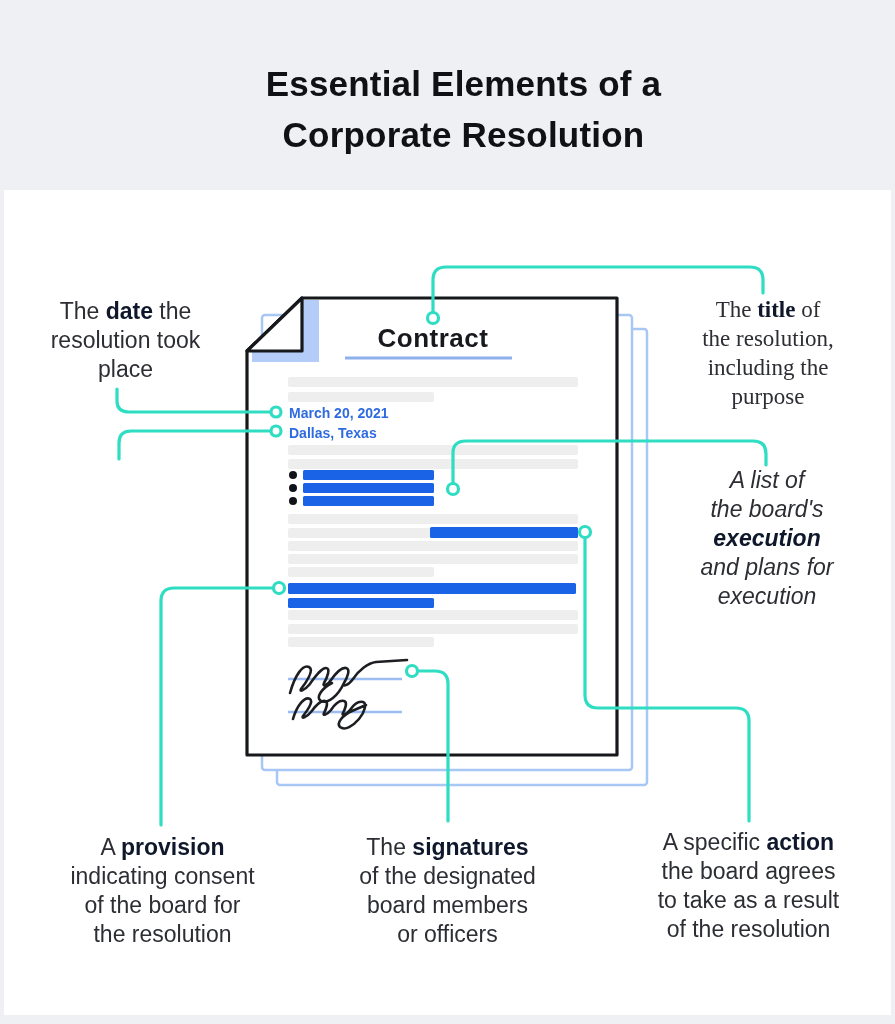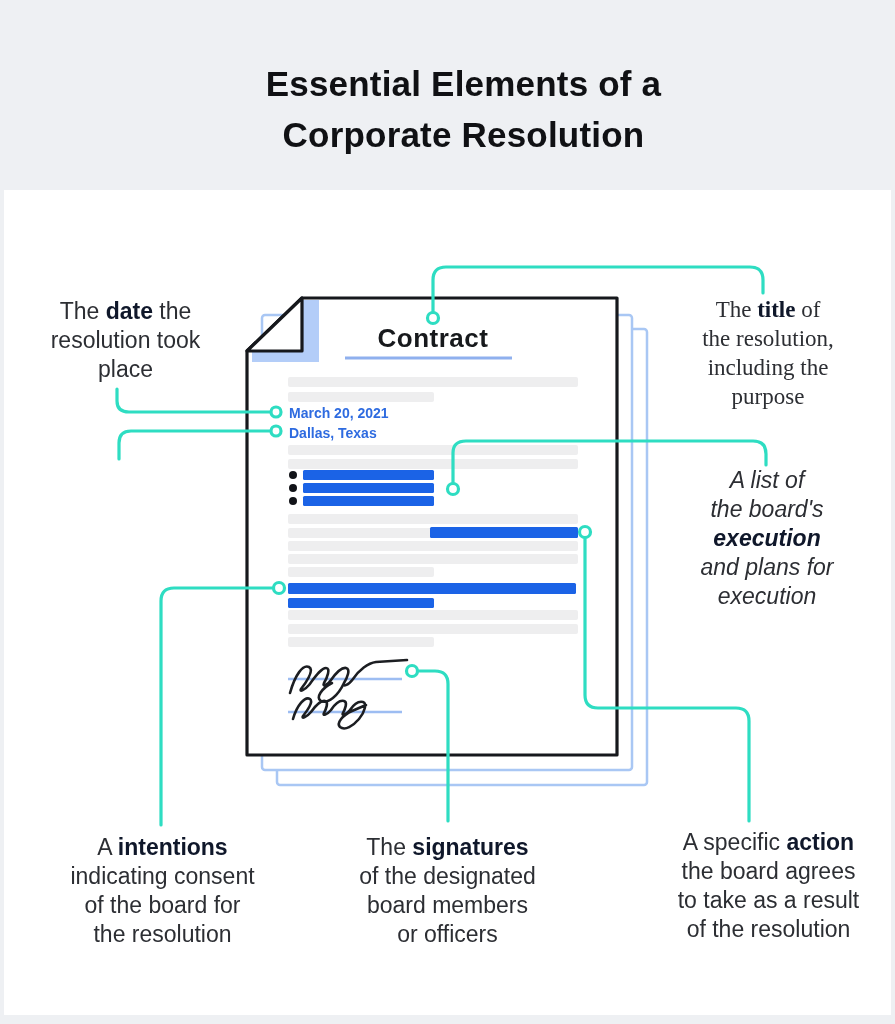--- a/index.html
+++ b/index.html
@@ -39,21 +39,21 @@
   .doc-inline{
     font-family:"Liberation Sans", sans-serif;
     font-size:14px;font-weight:700;fill:#2e6be0;
   }
   .c-date{left:28px;top:297px;width:195px;}
   .c-state{left:28px;top:463px;width:210px;}
   .c-title{left:668px;top:295px;width:200px;font-family:Liberation Serif, serif;}
   .c-intentions{left:672px;top:466px;width:190px;font-style:italic;}
   .c-provision{left:45px;top:833px;width:235px;}
   .c-signatures{left:340px;top:833px;width:215px;}
-  .c-action{left:645px;top:828px;width:247px;text-align:center;}
+  .c-action{left:625px;top:828px;width:247px;text-align:center;}
 </style>
 </head>
 <body>
 
 <div class="page">
   <div class="panel"></div>
 
   <h1 class="main-title">Essential Elements of a
 Corporate Resolution</h1>
 
@@ -144,21 +144,21 @@
 the resolution,
 including the
 purpose</span></div>
 
   <div class="callout c-intentions"><span>A list of
 the board's
 </span><span class="hl">execution</span><span>
 and plans for
 execution</span></div>
 
-  <div class="callout c-provision"><span>A </span><span class="hl">intentions</span><span>
+  <div class="callout c-provision"><span>A </span><span class="hl">provision</span><span>
 indicating consent
 of the board for
 the resolution</span></div>
 
   <div class="callout c-signatures"><span>The </span><span class="hl">signatures</span><span>
 of the designated
 board members
 or officers</span></div>
 
   <div class="callout c-action"><span>A specific </span><span class="hl">action</span><span>

